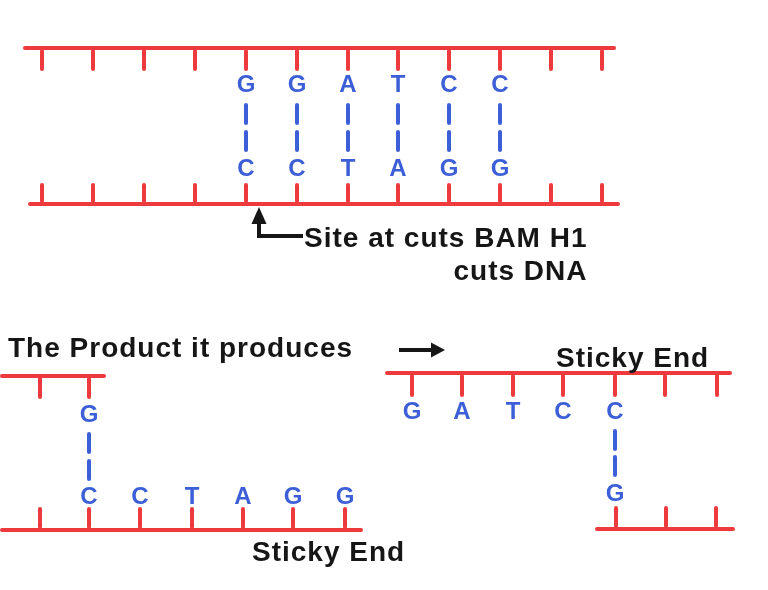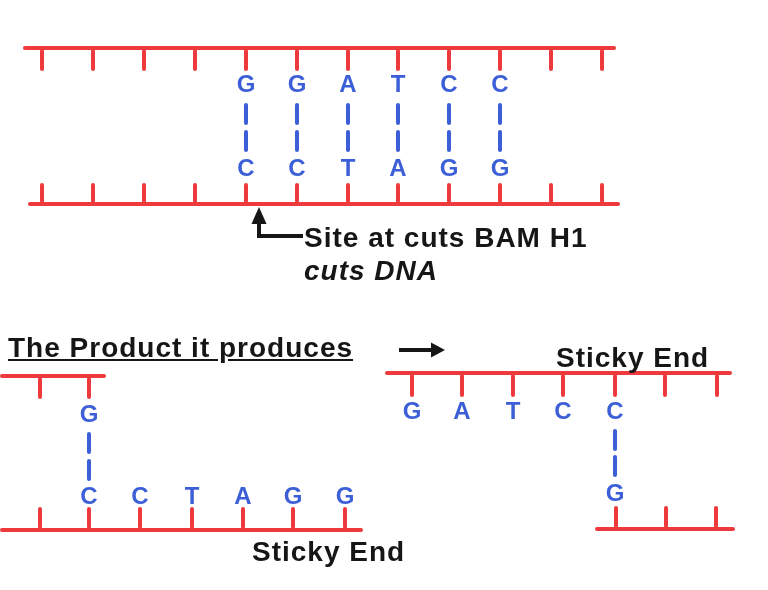--- a/index.html
+++ b/index.html
@@ -42,21 +42,21 @@
   }
   .lbl {
     position: absolute;
     color: var(--ink);
     font-weight: 700;
     font-size: 28px;
     letter-spacing: 1px;
     line-height: 1.18;
     white-space: nowrap;
   }
-  .lbl .line2 { text-align: left; white-space: nowrap; font-style: italic; }
+  .lbl .line2 { text-align: right; white-space: nowrap; }
   .overlay {
     position: absolute;
     left: 0; top: 0;
     width: 768px; height: 590px;
     pointer-events: none;
   }
 </style>
 </head>
 <body>
 
@@ -164,19 +164,19 @@
       <path d="M399 350 L432 350" fill="none" stroke="#161616" stroke-width="4"></path>
       <polygon points="431,342.5 445,350 431,357.5" fill="#161616"></polygon>
     </g>
   </svg>
 
   <div class="lbl" style="left:304px; top:221px;">
     <div>Site at cuts BAM H1</div>
     <div class="line2">cuts DNA</div>
   </div>
 
-  <div class="lbl" style="left:8px; top:331px;text-decoration:underline;">The Product it produces</div>
+  <div class="lbl" style="left:8px; top:331px;">The Product it produces</div>
 
   <div class="lbl" style="left:556px; top:341px;">Sticky End</div>
 
   <div class="lbl" style="left:252px; top:535px;">Sticky End</div>
 
 </div>
 
 </body></html>

